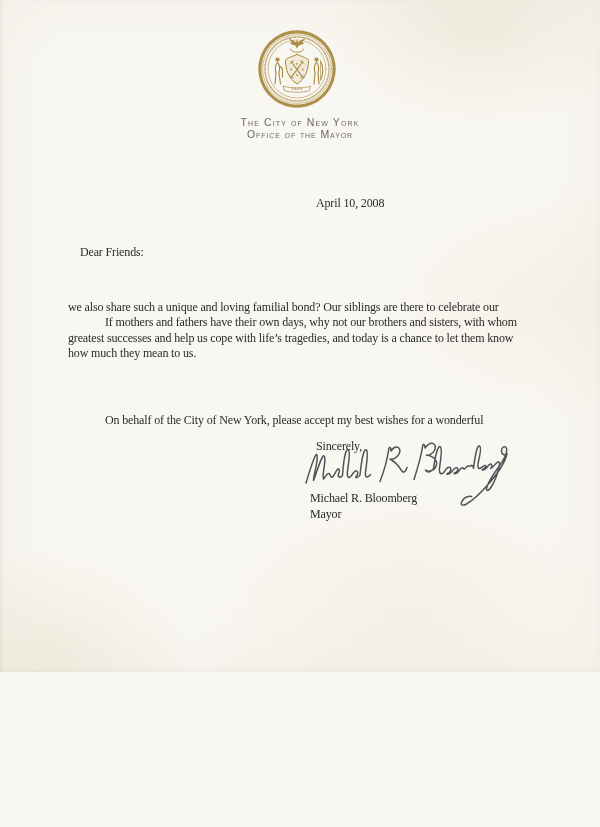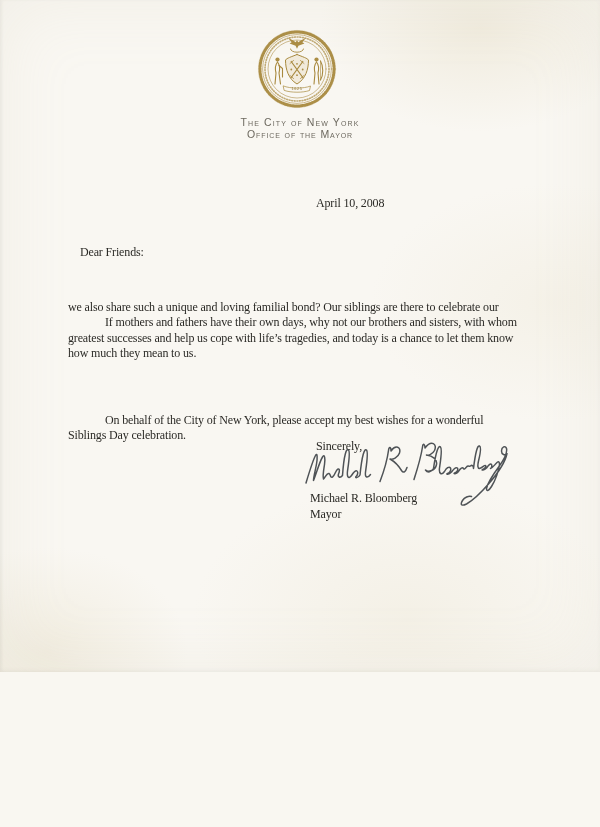--- a/index.html
+++ b/index.html
@@ -113,21 +113,20 @@
 
   <div class="para p2 body-text">
     <div class="line">we also share such a unique and loving familial bond? Our siblings are there to celebrate our</div>
     <div class="line ind">If mothers and fathers have their own days, why not our brothers and sisters, with whom</div>
     <div class="line">greatest successes and help us cope with life’s tragedies, and today is a chance to let them know</div>
     <div class="line">how much they mean to us.</div>
   </div>
 
   <div class="para p3 body-text">
     <div class="line ind">On behalf of the City of New York, please accept my best wishes for a wonderful</div>
-    <div class="line">Siblings Day celebration.</div>
   </div>
 
   <div class="closing body-text">Sincerely,</div>
 
   <svg class="signature" viewBox="0 0 235 84" aria-hidden="true">
     <g fill="none" stroke="#41464a" stroke-width="1.5" stroke-linecap="round" stroke-linejoin="round" opacity="0.92">
       <path d="M10 46 C13 36 17 23 19.5 18.5 C21.5 15 21.5 21 20.5 27 C19.5 33 17.5 40 17.5 43.5 C20.5 36 23.5 25 26.5 20 C28.5 16.5 29.5 21.5 28.5 27.5 C27.5 34 26.5 39 27.5 42 C29.5 40 31 35.5 33 36.5 C35 37.5 34 41 36.5 40 C39 38.5 39.5 33 42 32 C44 31.2 43.5 35 42.5 37 C41.5 40 44 41.5 46.5 38.5 C48 17 50.5 11 52.5 13 C54.5 15 52.5 27 51.5 34 C50.8 40 52.5 42.5 55.5 38.5 C57.5 35.5 59.5 33 61 34 C62.5 35 61.5 38.5 60 39.5 C58.5 41 62 41.5 64 38 C66 18 68.5 11 70.5 13 C72.5 15 70.5 28 69.5 35 C68.8 41 71.5 41.5 74.5 37.5"></path>
       <path d="M84 44.5 C88 34 91.5 21 92.5 13.5 C93 9 95 10 95 14 C99.5 7.5 105.5 10 103.5 16 C102 20.5 96.5 23 94 22 C97.5 24 102.5 28.5 105.5 33.5 C107.5 36.5 109.5 35 111 30.5"></path>
       <path d="M118 42.5 C122 30 125.5 16.5 126.5 10 C127 5.5 129 7 129 11 C135.5 2.5 141.5 7 138.5 13.5 C136.5 17.5 131.5 19 130.5 18 C136.5 19 141.5 22 140.5 27.5 C139.5 33.5 132 35.5 129.5 33 C131.5 36 135.5 35.5 137.5 31.5 C140 14 142.5 8 144.5 10 C146.5 12 144.5 24 143.5 31 C142.8 37 145.5 38.5 148.5 34.5 C150.5 31 153 29 154.5 31 C155.5 33 153.5 36 151.5 36.5 C149.5 37.5 152.5 38 155.5 35 C157.5 32 160 30 161.5 31 C162.5 33 160.5 35.5 158.5 36 C157 37 160 37.5 162.5 34.5 C164.5 31 166.5 30 167.5 31.5 C168.5 33 169.5 31 170.5 30 C172 28 173.5 30 174.5 29 C176 27.5 177.5 29 177.5 31.5 C179.5 15 181.5 8 183.5 9 C185.5 10 184 18 182.5 24 C181.5 28.5 181.5 31.5 183.5 31.5 C186.5 31 188.5 27.5 189.5 28.5 C190.5 29.5 188.5 32 186.5 32.5 C185 33.5 188 33.5 190.5 31 C192.5 28 194.5 26 195.5 27.5 C196.5 29.5 195 31.5 194.5 31.5 C196.5 31 198.5 28 200.5 26 C202.5 23.5 203.5 25 203.5 27.5 C202.5 34 199.5 43 195.5 49.5 C193 53.5 190.5 55 190.5 51.5 C191.5 46 197.5 37 203 29.5 C208 22.5 211.5 15.5 210.5 11.5 C209.5 8 205.5 10 205.5 14 C205.5 17.5 209 19 211 16.5 C209.5 24 202 36 192.5 47 C186 54.5 177.5 63 170.5 67 C165.5 69.5 164 67.5 166.5 63.5 C168.5 60.5 172.5 58.5 175.5 59.5"></path>
     </g>

